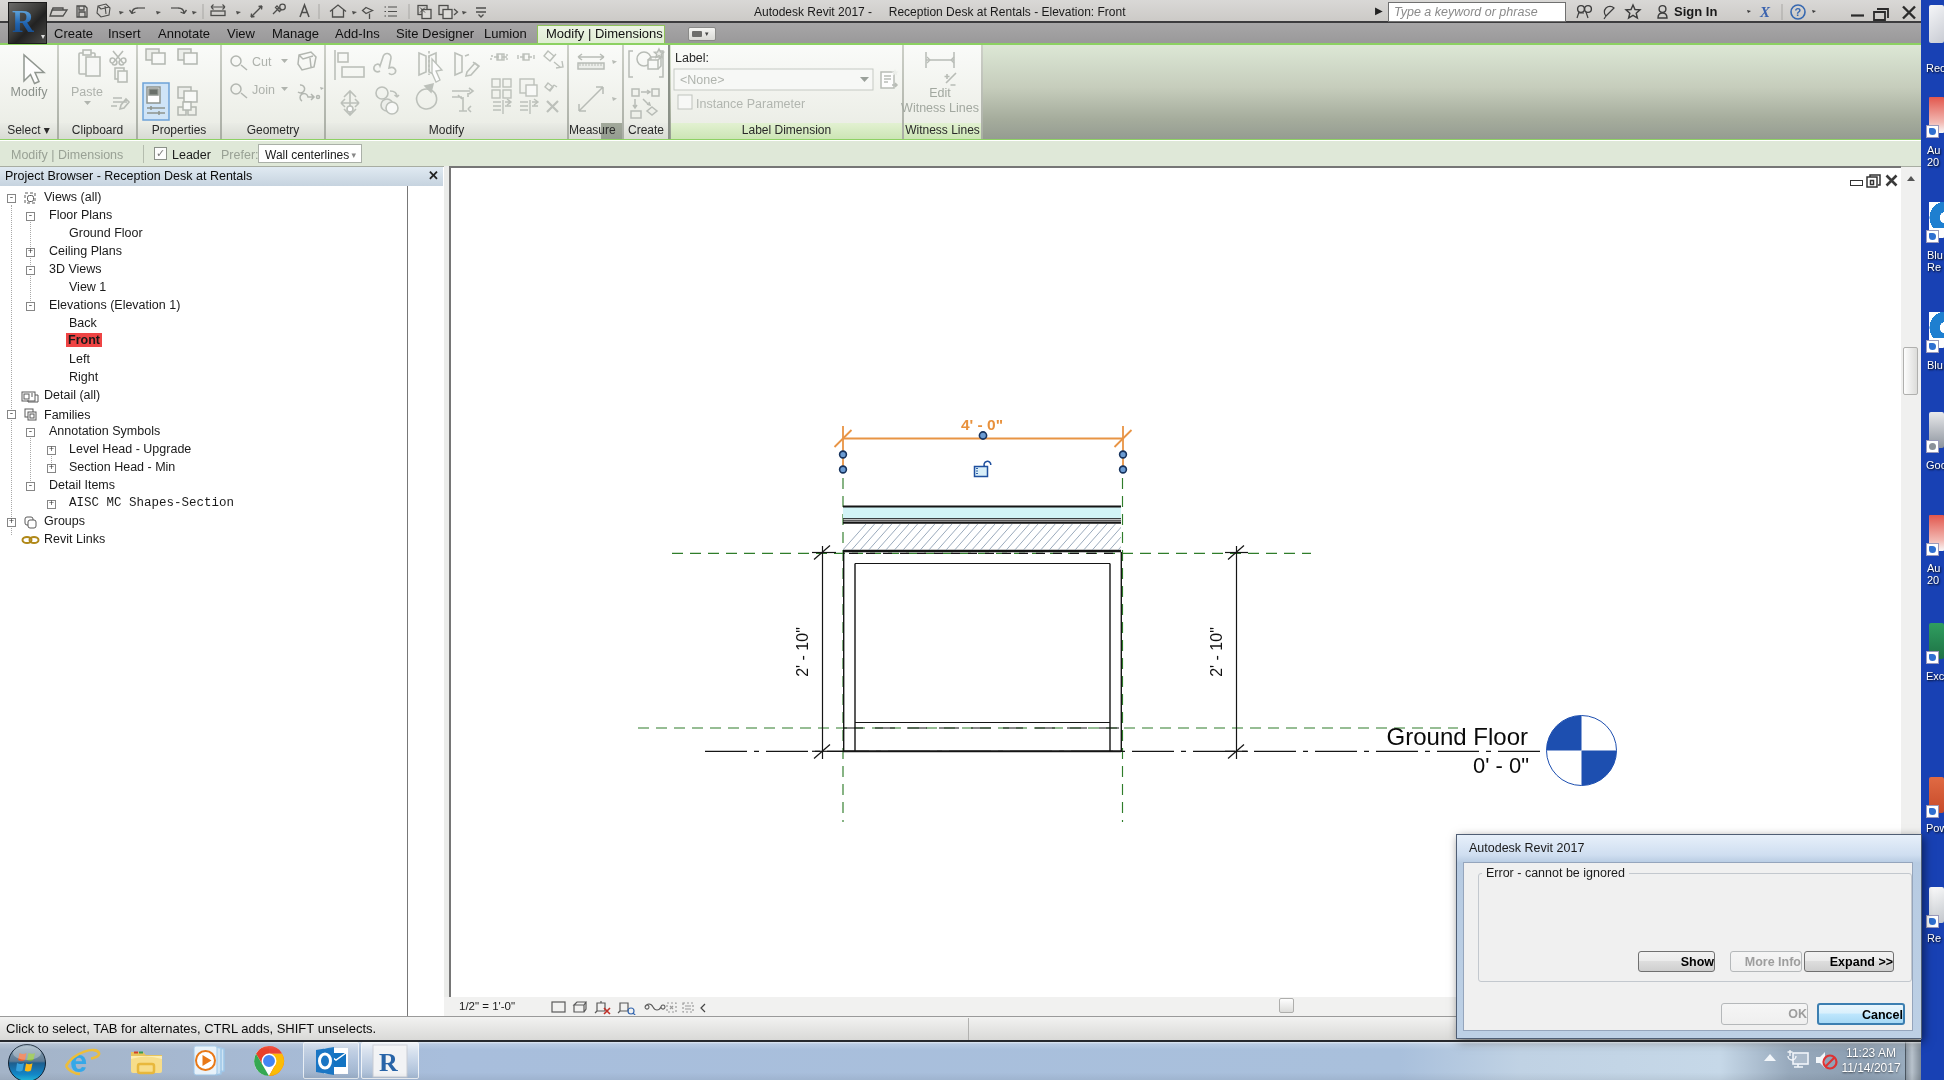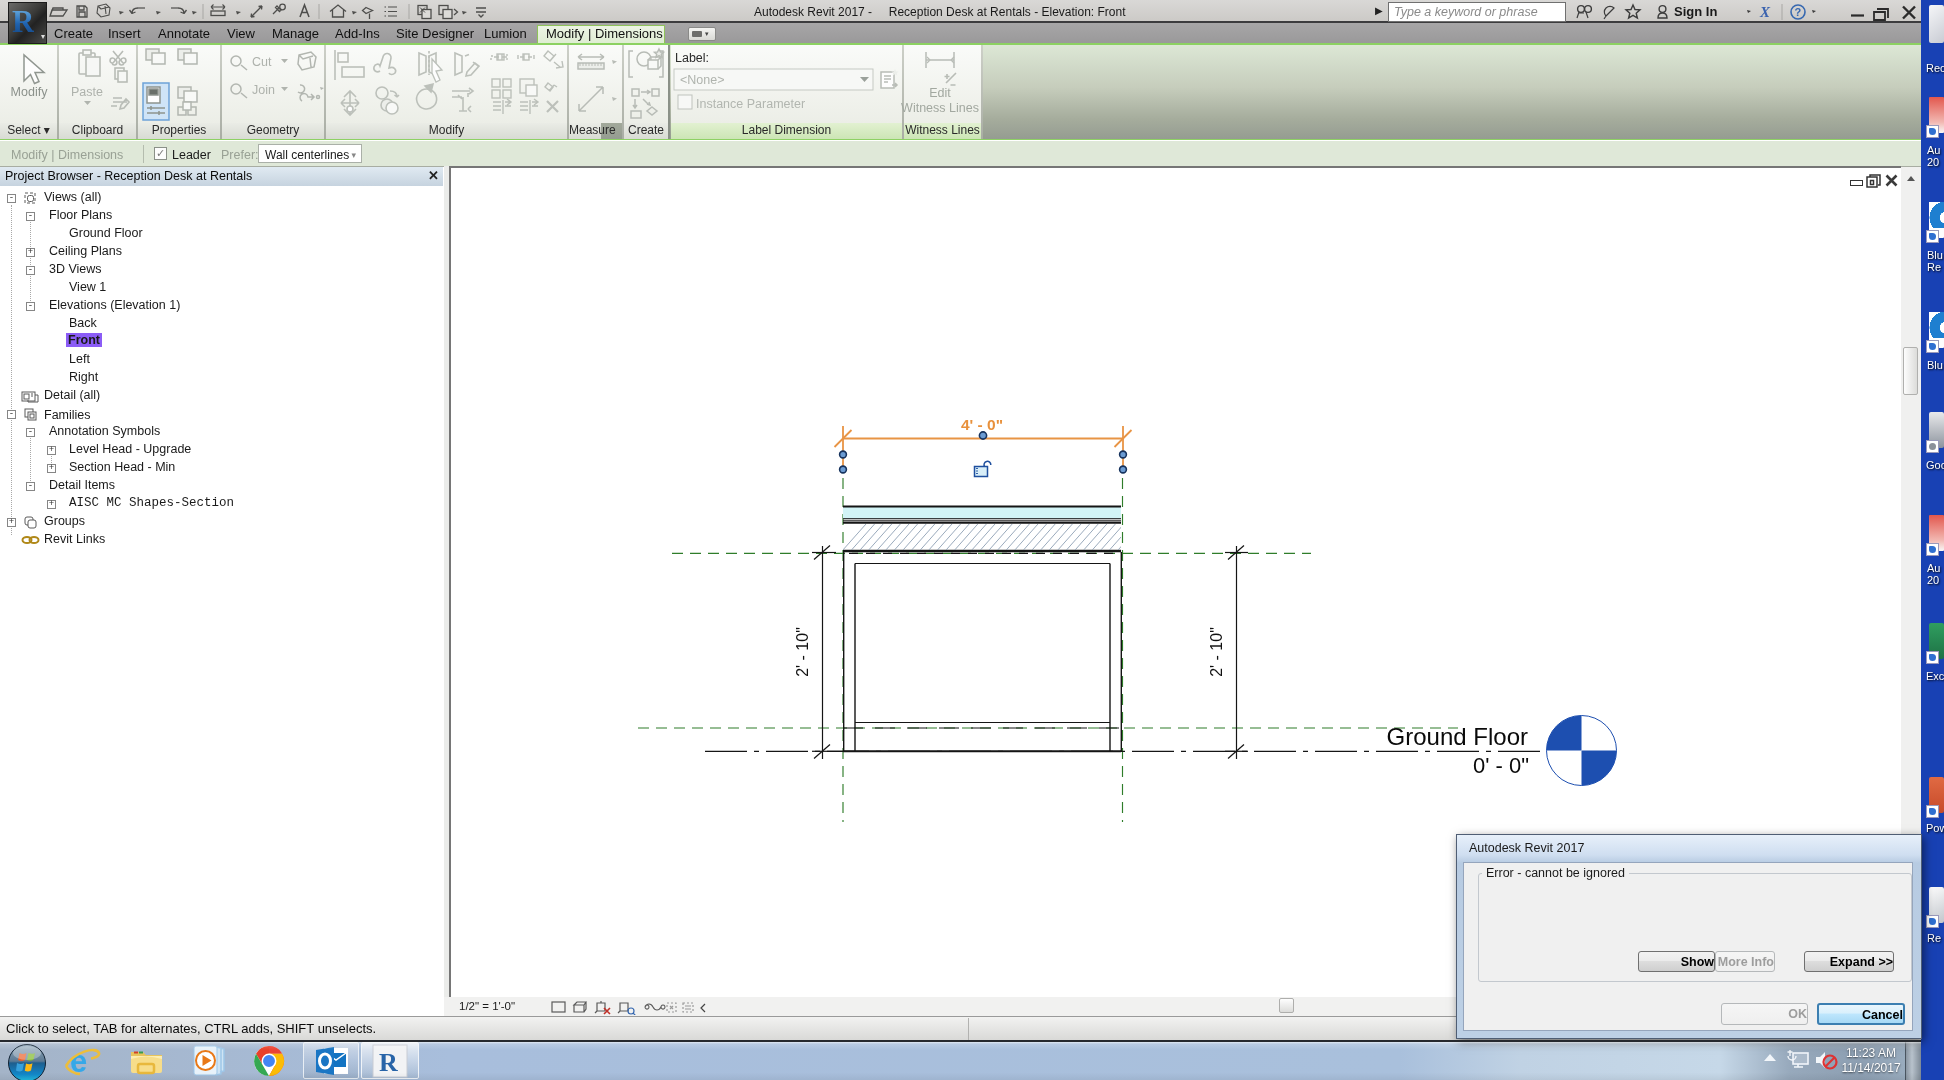--- a/index.html
+++ b/index.html
@@ -2,21 +2,21 @@
 <html><head><meta charset="utf-8">
 <style>
 html,body{margin:0;padding:0;width:1944px;height:1080px;overflow:hidden;background:#1c43ad;font-family:"Liberation Sans",sans-serif;}
 .abs{position:absolute;}
 #win{position:absolute;left:0;top:0;width:1921px;height:1040px;background:#fff;}
 #titlebar{position:absolute;left:0;top:0;width:1921px;height:23px;background:linear-gradient(#d9d8d6,#cccac7);border-bottom:2px solid #3c3c3e;box-sizing:border-box;}
 #tabrow{position:absolute;left:0;top:23px;width:1921px;height:20px;background:linear-gradient(#a7a6a7,#9a999a);}
 #greenline{position:absolute;left:0;top:43px;width:1921px;height:2px;background:#8cd162;}
 #ribbon{position:absolute;left:0;top:45px;width:1921px;height:95px;background:linear-gradient(#dce7d5 0%,#c6cdbc 45%,#a6ad9d 78%,#959c91 100%);border-bottom:1px solid #8ed164;box-sizing:border-box;}
 #optbar{position:absolute;left:0;top:141px;width:1921px;height:26px;background:#dfe8d8;border-bottom:1px solid #a8ada2;box-sizing:border-box;}
-#browser{position:absolute;left:0;top:167px;width:448px;height:849px;background:#fff;border-right:1px solid #787878;box-sizing:border-box;}
+#browser{position:absolute;left:0;top:167px;width:408px;height:849px;background:#fff;border-right:1px solid #787878;box-sizing:border-box;}
 #bhead{position:absolute;left:0;top:0;width:443px;height:19px;background:linear-gradient(#e0eaf2,#c6d3df);}
 #canvas{position:absolute;left:444px;top:166px;width:1457px;height:850px;background:#fff;}
 #vscroll{position:absolute;left:1901px;top:167px;width:20px;height:830px;background:#f0f0ef;}
 #bstrip{position:absolute;left:444px;top:997px;width:1457px;height:19px;background:#f1f1f0;}
 #statusbar{position:absolute;left:0;top:1016px;width:1921px;height:24px;background:linear-gradient(#f2f2f1,#d9d9d7);border-top:1px solid #9a9a9a;box-sizing:border-box;}
 #taskbar{position:absolute;left:0;top:1040px;width:1921px;height:40px;background:linear-gradient(90deg,#a4b4c8 0px,#a8bedc 450px,#a9c0dc 1400px,#c0d2e4 1520px,#c6d8e8 1720px,#97a9bc 1790px,#8d9fb2 1860px,#9db0c2 1921px);}
 #taskbar:before{content:"";position:absolute;left:0;top:0;width:100%;height:2px;background:#26292e;z-index:3;}
 #taskbar:after{content:"";position:absolute;left:0;top:2px;width:100%;height:38px;background:linear-gradient(rgba(255,255,255,.65) 0,rgba(255,255,255,.18) 2px,rgba(255,255,255,0) 8px,rgba(0,0,0,0) 80%,rgba(0,0,0,.06) 100%);z-index:2;}
 #sliver{position:absolute;left:1921px;top:0;width:23px;height:1080px;background:#1841b4;}
 #dialog{position:absolute;left:1456px;top:834px;width:464px;height:203px;background:linear-gradient(#e7f0fa 0px,#cfdef0 20px,#b7cbe2 28px,#bdd0e5 203px);border:1px solid #4f5e74;box-shadow:2px 3px 9px rgba(0,0,0,.5);}
@@ -307,21 +307,21 @@
       <div class="treerow" style="left:49px;top:41px;">Floor Plans</div>
       <div class="treerow" style="left:69px;top:59px;">Ground Floor</div>
       <div class="pmbox" style="left:26px;top:81px;">+</div>
       <div class="treerow" style="left:49px;top:77px;">Ceiling Plans</div>
       <div class="pmbox" style="left:26px;top:99px;">-</div>
       <div class="treerow" style="left:49px;top:95px;">3D Views</div>
       <div class="treerow" style="left:69px;top:113px;">View 1</div>
       <div class="pmbox" style="left:26px;top:135px;">-</div>
       <div class="treerow" style="left:49px;top:131px;">Elevations (Elevation 1)</div>
       <div class="treerow" style="left:69px;top:149px;">Back</div>
-      <div class="treerow" style="left:66px;top:166px;width:36px;background:#8b5cf6;font-weight:bold;text-align:center;">Front</div>
+      <div class="treerow" style="left:66px;top:166px;width:36px;background:#ef4444;font-weight:bold;text-align:center;">Front</div>
       <div class="treerow" style="left:69px;top:185px;">Left</div>
       <div class="treerow" style="left:69px;top:203px;">Right</div>
       <svg class="abs" style="left:20px;top:221px" width="20" height="16" viewBox="0 0 20 16" fill="none" stroke="#5a5a5a">
           <rect x="2" y="4" width="13" height="9"></rect>
           <rect x="4" y="6" width="5" height="5"></rect>
           <path d="M11 6 h2 m-2 2 h2 M15 7 l3 0 0 7 -10 0 0 -2"></path>
         </svg>
       <div class="treerow" style="left:44px;top:221px;">Detail (all)</div>
       <div class="pmbox" style="left:7px;top:243px;">-</div>
       <svg class="abs" style="left:22px;top:239px" width="17" height="16" viewBox="0 0 17 16" fill="none" stroke="#5a5a5a">
@@ -599,17 +599,17 @@
   <div class="abs" style="left:1843px;top:6px;width:56px;height:13px;color:#fff;font-size:12px;text-align:center;text-shadow:0 1px 2px rgba(0,0,0,.6);">11:23 AM</div>
   <div class="abs" style="left:1840px;top:21px;width:62px;height:13px;color:#fff;font-size:12px;text-align:center;text-shadow:0 1px 2px rgba(0,0,0,.6);">11/14/2017</div>
   <div class="abs" style="left:1905px;top:0;width:16px;height:40px;background:linear-gradient(90deg,#8a96a2,#b8c2cc 40%,#7e8a96);border-left:1px solid #4a5560;box-sizing:border-box;"></div>
 </div>
 <div id="dialog">
   <div class="abs" style="left:12px;top:6px;font-size:12.5px;color:#1a1a1a;">Autodesk Revit 2017</div>
   <div class="abs" style="left:6px;top:27px;width:450px;height:169px;background:#f0f0f0;border:1px solid #95a5bc;box-sizing:border-box;"></div>
   <div class="abs" style="left:21px;top:38px;width:434px;height:109px;border:1px solid #c3c8ce;border-radius:3px;box-sizing:border-box;"></div>
   <div class="abs" style="left:25px;top:31px;font-size:12.5px;color:#1a1a1a;background:#f0f0f0;padding:0 4px;">Error - cannot be ignored</div>
   <div class="btn7" style="left:181px;top:116px;width:77px;height:21px;line-height:20px;">Show</div>
-  <div class="btn7 btn7d" style="left:258px;top:116px;width:60px;height:21px;line-height:20px;">More Info</div>
+  <div class="btn7 btn7d" style="left:273px;top:116px;width:72px;height:21px;line-height:20px;">More Info</div>
   <div class="btn7" style="left:347px;top:116px;width:90px;height:21px;line-height:20px;">Expand &gt;&gt;</div>
   <div class="btn7 btn7d" style="left:264px;top:168px;width:87px;height:22px;line-height:21px;">OK</div>
   <div class="btn7" style="left:360px;top:168px;width:88px;height:22px;line-height:21px;border:2px solid #3c7fb1;background:linear-gradient(#eaf6fd,#d9f0fc 45%,#bee6fd 50%,#a7d9f5);">Cancel</div>
 </div>
 
 </body></html>

